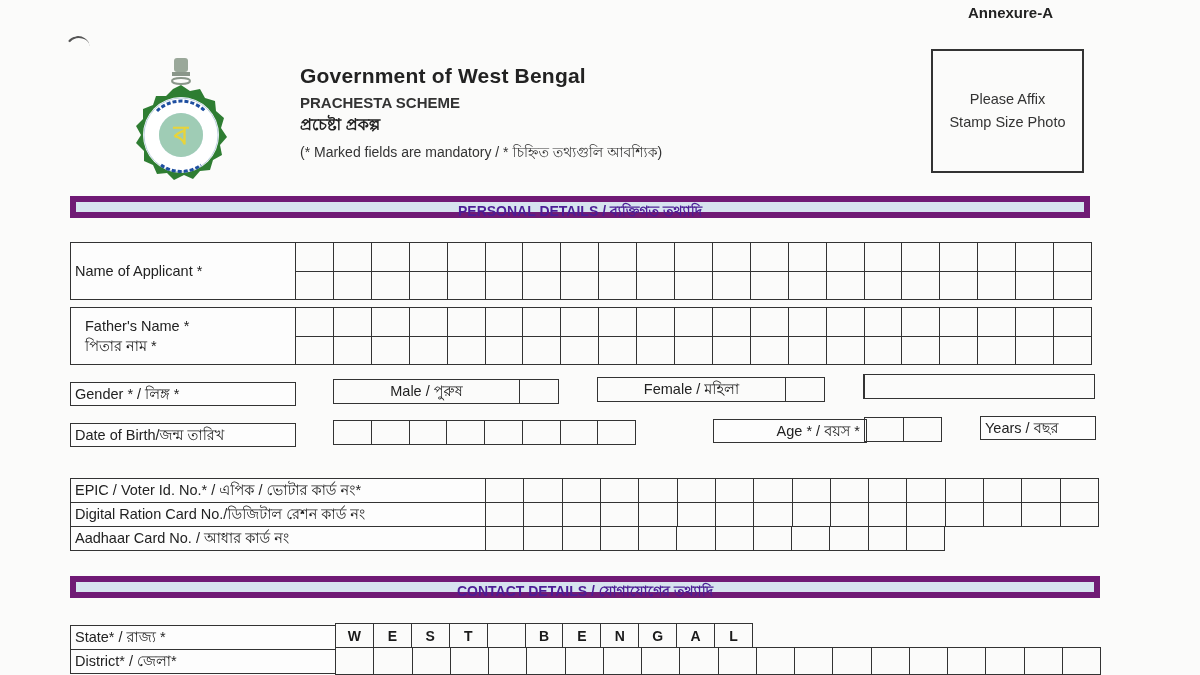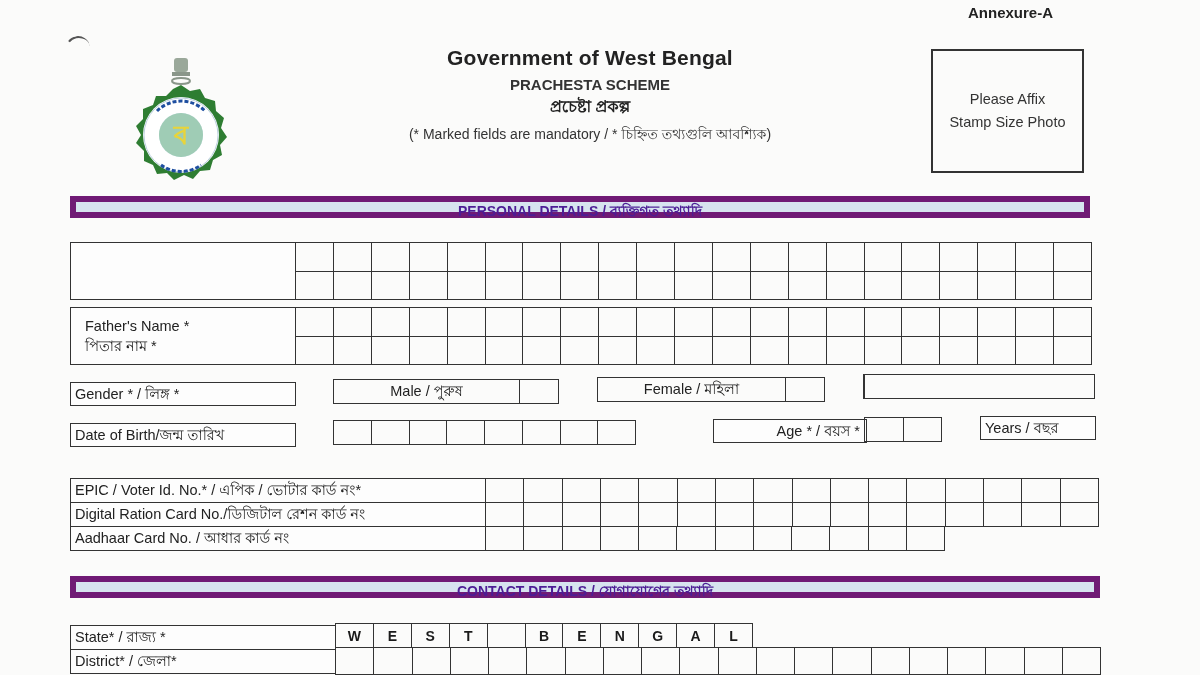--- a/index.html
+++ b/index.html
@@ -4,21 +4,21 @@
 <style>
   html, body { margin:0; padding:0; }
   body {
     width:1200px; height:675px; overflow:hidden; position:relative;
     background:#fbfbfa; color:#1a1a1a;
     font-family:"Liberation Sans", "DejaVu Sans", sans-serif;
   }
   .abs { position:absolute; }
   .annex { left:968px; top:4px; font-size:15px; font-weight:bold; color:#222; }
   .corner-mark { left:66px; top:36px; width:22px; height:22px; border-top:2px solid #555; border-left:2px solid transparent; border-radius:50% 50% 0 0; transform:rotate(-10deg); }
-  .titles { left:300px; top:46px; width:580px; text-align:center; }
+  .titles { left:300px; top:64px; width:580px; }
   .t1 { font-size:21px; font-weight:bold; color:#222; letter-spacing:0.2px; }
   .t2 { font-size:15px; font-weight:bold; color:#333; margin-top:6px; }
   .t3 { font-size:16px; font-weight:bold; color:#222; margin-top:1px; }
   .t4 { font-size:15px; color:#333; margin-top:2px; }
   .t5 { font-size:14px; color:#333; margin-top:2px; }
   .photo { left:931px; top:49px; width:153px; height:124px; border:2px solid #333; box-sizing:border-box;
     display:flex; align-items:center; justify-content:center; text-align:center; font-size:14.5px; color:#333; line-height:23px; }
   .logo { left:126px; top:55px; width:110px; height:128px; }
   .band { height:22px; background:#d7e3ef; border:6px solid #701a75; box-sizing:border-box;
     text-align:center; font-size:14px; font-weight:bold; color:#4c1d95; line-height:19px; }
@@ -66,20 +66,21 @@
 <div class="abs photo">
   <div>
     <div>Please Affix</div>
     <div>Stamp Size Photo</div>
   </div>
 </div>
 
 <div class="abs band" style="left:70px; top:196px; width:1020px;">PERSONAL DETAILS / ব্যক্তিগত তথ্যাদি</div>
 
 <div class="abs lbl two" style="left:70px; top:242px; width:226px; height:58px;">
+  <span>Name of Applicant *</span>
 </div>
 <div class="abs grid" id="g-name" style="left:295px; top:242px; width:797px; height:58px; grid-template-columns:repeat(21,1fr); grid-template-rows:repeat(2,1fr);">
     <div class="c"></div>
     <div class="c"></div>
     <div class="c"></div>
     <div class="c"></div>
     <div class="c"></div>
     <div class="c"></div>
     <div class="c"></div>
     <div class="c"></div>

